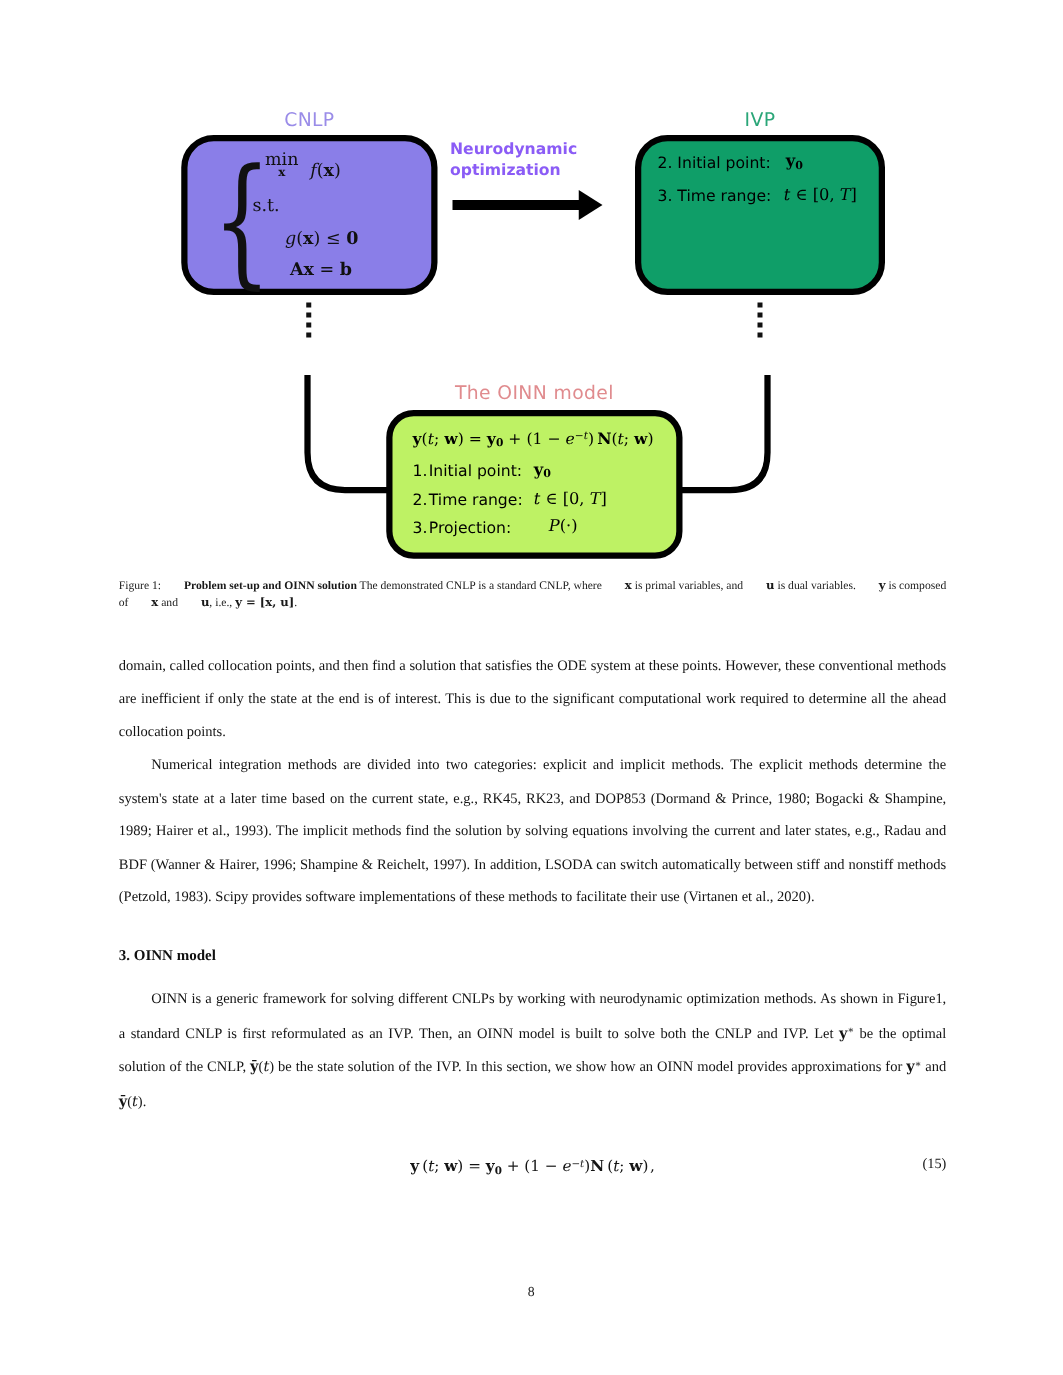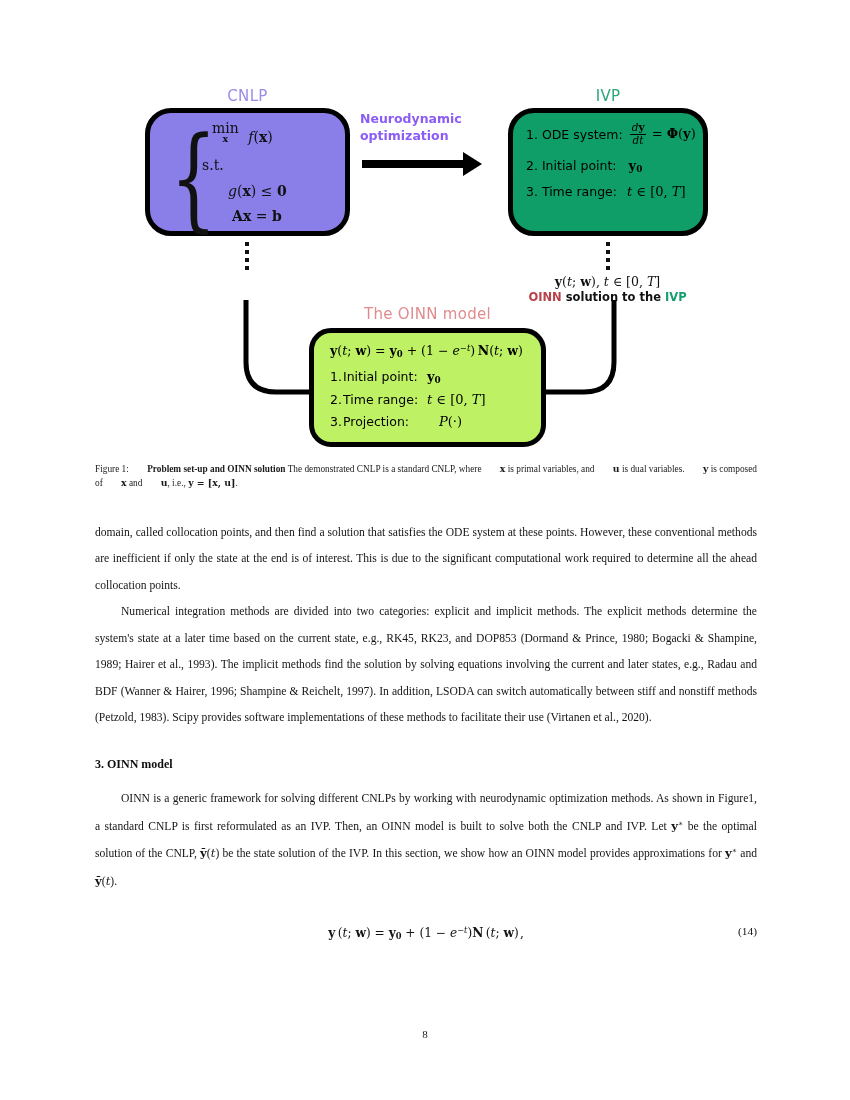--- a/index.html
+++ b/index.html
@@ -197,30 +197,20 @@
         <div class="cnlp-line cl4">
           <span class="mb">A</span><span class="mb">x</span> <span class="mth">=</span> <span class="mb">b</span>
         </div>
       </div>
     </div>
 
     <div class="box-title title-ivp">IVP</div>
     <div class="box box-ivp">
       <div class="rows">
 
-        <div class="row">
-          <span class="lbl">1. ODE system:</span>
-          <span class="val">
-            <span class="frac">
-              <span class="num"><span class="mi">d</span><span class="mb">y</span></span>
-              <span class="den"><span class="mi">dt</span></span>
-            </span>
-            <span class="mth">=</span> <span class="mb">Φ</span>(<span class="mb">y</span>)
-          </span>
-        </div>
 
         <div class="row">
           <span class="lbl">2. Initial point:</span>
           <span class="val" style="margin-left:6px">
             <span class="mb">y</span><span class="mb sub">0</span>
           </span>
         </div>
 
         <div class="row" style="margin-bottom:0">
           <span class="lbl">3. Time range:</span>
@@ -246,26 +236,20 @@
         <i></i>
     </div>
     <div class="dots dots-right">
       <i></i>
         <i></i>
         <i></i>
         <i></i>
     </div>
 
 
-    <div class="annot annot-right">
-      <span class="eq">
-        <span class="mb">y</span>(<span class="mi">t</span><span class="mth">;</span> <span class="mb">w</span>)<span class="mth">,</span> <span class="mi">t</span> <span class="mth">∈</span> [0<span class="mth">,</span> <span class="mi">T</span>]
-      </span>
-      <span class="cap"><span class="oinn-word">OINN</span><span> solution to the </span><span class="ivp-word">IVP</span></span>
-    </div>
 
     <div class="elbow" style="left:200px; top:222px;">
       <svg width="120" height="110" viewBox="0 0 120 110">
         <path d="M46,0 L46,62 Q46,92 76,92 L120,92" fill="none" stroke="#000" stroke-width="5"></path>
       </svg>
     </div>
     <div class="elbow" style="left:540px; top:222px;">
       <svg width="120" height="110" viewBox="0 0 120 110">
         <path d="M74,0 L74,62 Q74,92 44,92 L0,92" fill="none" stroke="#000" stroke-width="5"></path>
       </svg>
@@ -313,20 +297,20 @@
     <div class="sec-head">3.  OINN model</div>
 
     <p class="indent"><span>OINN is a generic framework for solving different CNLPs by working with neurodynamic optimization methods. As shown in Figure1, a standard CNLP is first reformulated as an IVP. Then, an OINN model is built to solve both the CNLP and IVP. Let </span><span><span class="mb">y</span><span class="mth sup">∗</span></span><span> be the optimal solution of the CNLP, </span><span><span class="mb">ȳ</span>(<span class="mi">t</span>)</span><span> be the state solution of the IVP. In this section, we show how an OINN model provides approximations for </span><span><span class="mb">y</span><span class="mth sup">∗</span></span><span> and </span><span><span class="mb">ȳ</span>(<span class="mi">t</span>)</span><span>.</span></p>
 
 
     <div class="eq-block">
       <span>
         <span class="mb">y</span> (<span class="mi">t</span><span class="mth">;</span> <span class="mb">w</span>) <span class="mth">=</span>
         <span class="mb">y</span><span class="mb sub">0</span> <span class="mth">+</span> (1 <span class="mth">−</span> <span class="mi">e</span><span class="mi sup">−t</span>)<span class="mb">N</span> (<span class="mi">t</span><span class="mth">;</span> <span class="mb">w</span>) <span class="mth">,</span>
       </span>
-      <span class="eqnum">(14)</span>
+      <span class="eqnum">(15)</span>
     </div>
 
   </div>
 
   <div class="pagenum">8</div>
 
 </div>
 
 </body></html>

